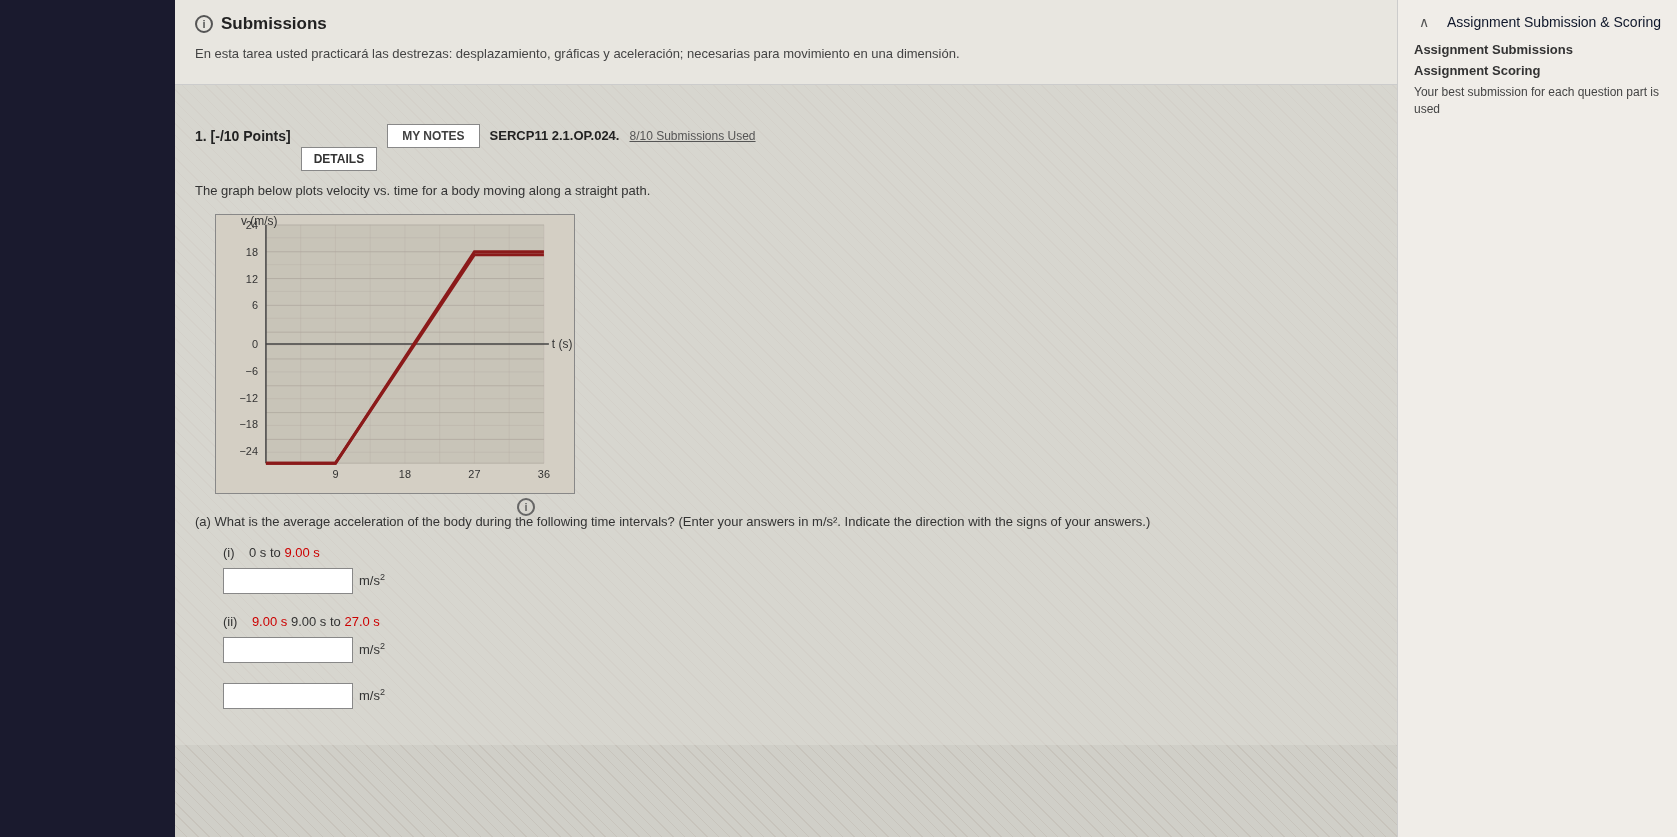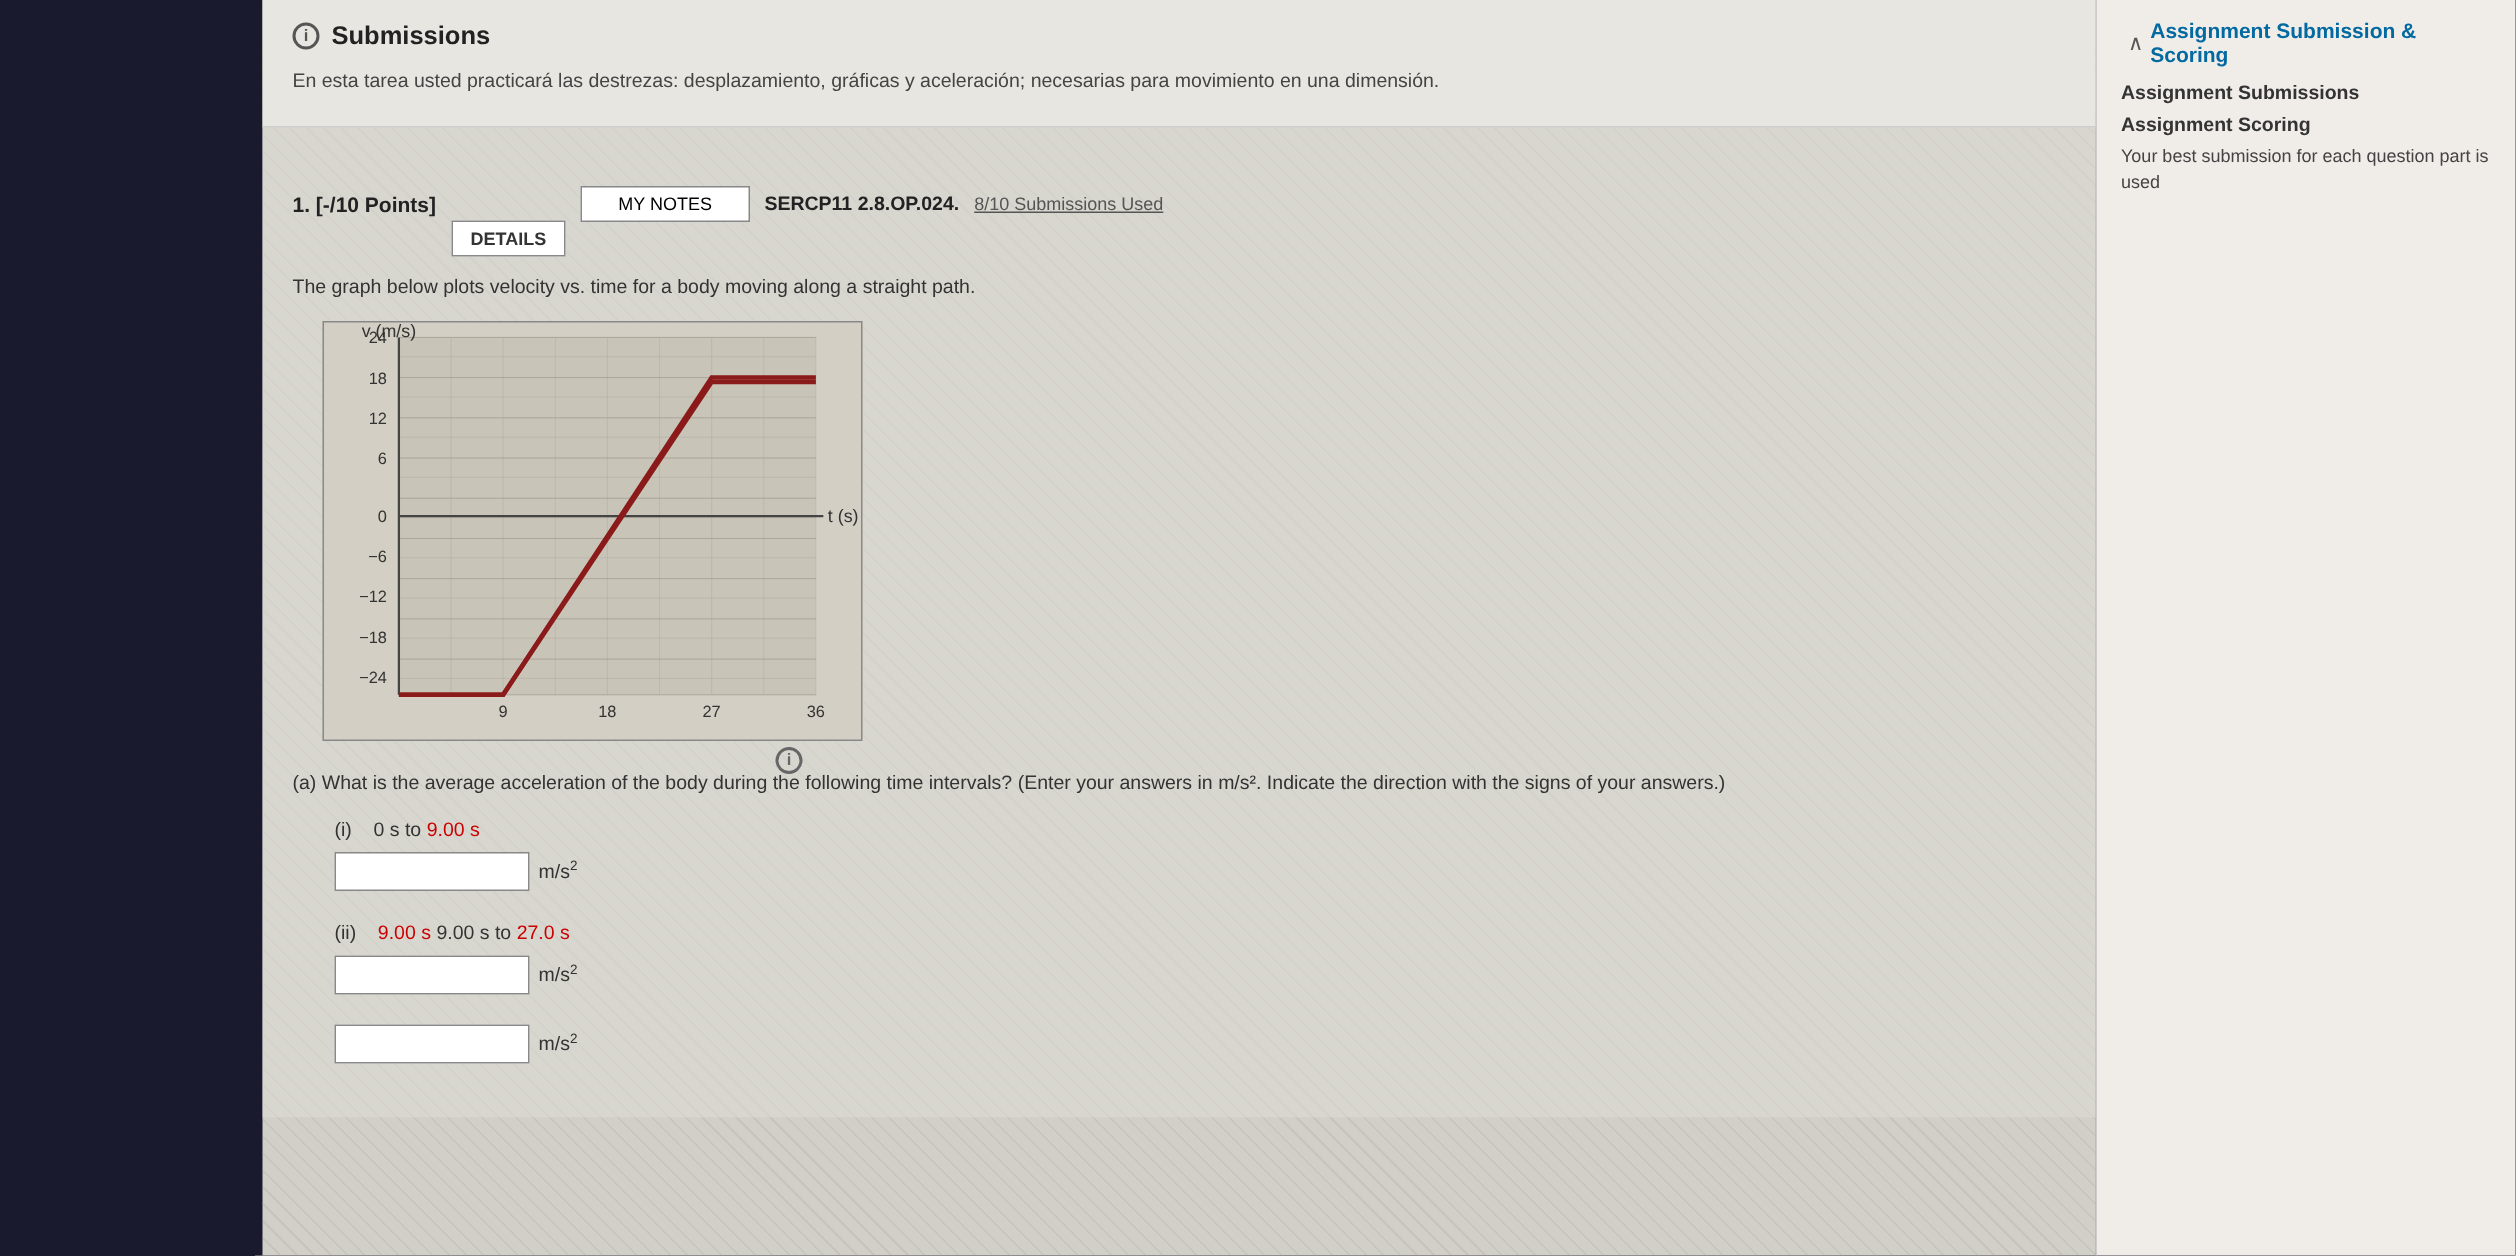--- a/index.html
+++ b/index.html
@@ -95,22 +95,22 @@
       display: flex;
       align-items: center;
       justify-content: center;
       font-size: 14px;
       color: #555;
       cursor: pointer;
     }
 
     .right-panel-title {
       font-size: 14px;
-      font-weight: bold;
-      color: #0369a1;
+      font-weight: normal;
+      color: #0f172a;
     }
 
     .right-panel-subtitle {
       font-size: 13px;
       font-weight: bold;
       color: #333;
       margin-bottom: 6px;
     }
 
     .right-panel-text {
@@ -146,24 +146,24 @@
       font-size: 12px;
       font-weight: bold;
       color: #333;
       cursor: pointer;
       margin-top: 46px;
     }
 
     .btn-my-notes {
       background: white;
       border: 1px solid #888;
-      padding: 4px 24px;
+      padding: 4px 14px;
       font-size: 12px;
-      font-weight: normal;
-      color: #000000;
+      font-weight: bold;
+      color: #404040;
       cursor: pointer;
     }
 
     .question-code {
       font-size: 13px;
       font-weight: bold;
       color: #222;
     }
 
     .submissions-used {
@@ -278,21 +278,21 @@
     </div>
     <p class="instructions-text">En esta tarea usted practicará las destrezas: desplazamiento, gráficas y aceleración; necesarias para movimiento en una dimensión.</p>
   </div>
 
   <div class="question-section">
 
     <div class="question-header">
       <span class="question-points">1.  [-/10 Points]</span>
       <button class="btn-details">DETAILS</button>
       <button class="btn-my-notes">MY NOTES</button>
-      <span class="question-code">SERCP11 2.8.OP.024.</span>
+      <span class="question-code">SERCP11 2.1.OP.024.</span>
       <span class="submissions-used">8/10 Submissions Used</span>
     </div>
 
     <p class="question-desc">The graph below plots velocity vs. time for a body moving along a straight path.</p>
 
     <div class="graph-container">
       <div class="graph-wrapper">
         <svg class="graph-canvas" width="360" height="280" viewBox="0 0 360 280">
 
           <rect x="50" y="10" width="280" height="240" fill="#c8c4b8"></rect>

